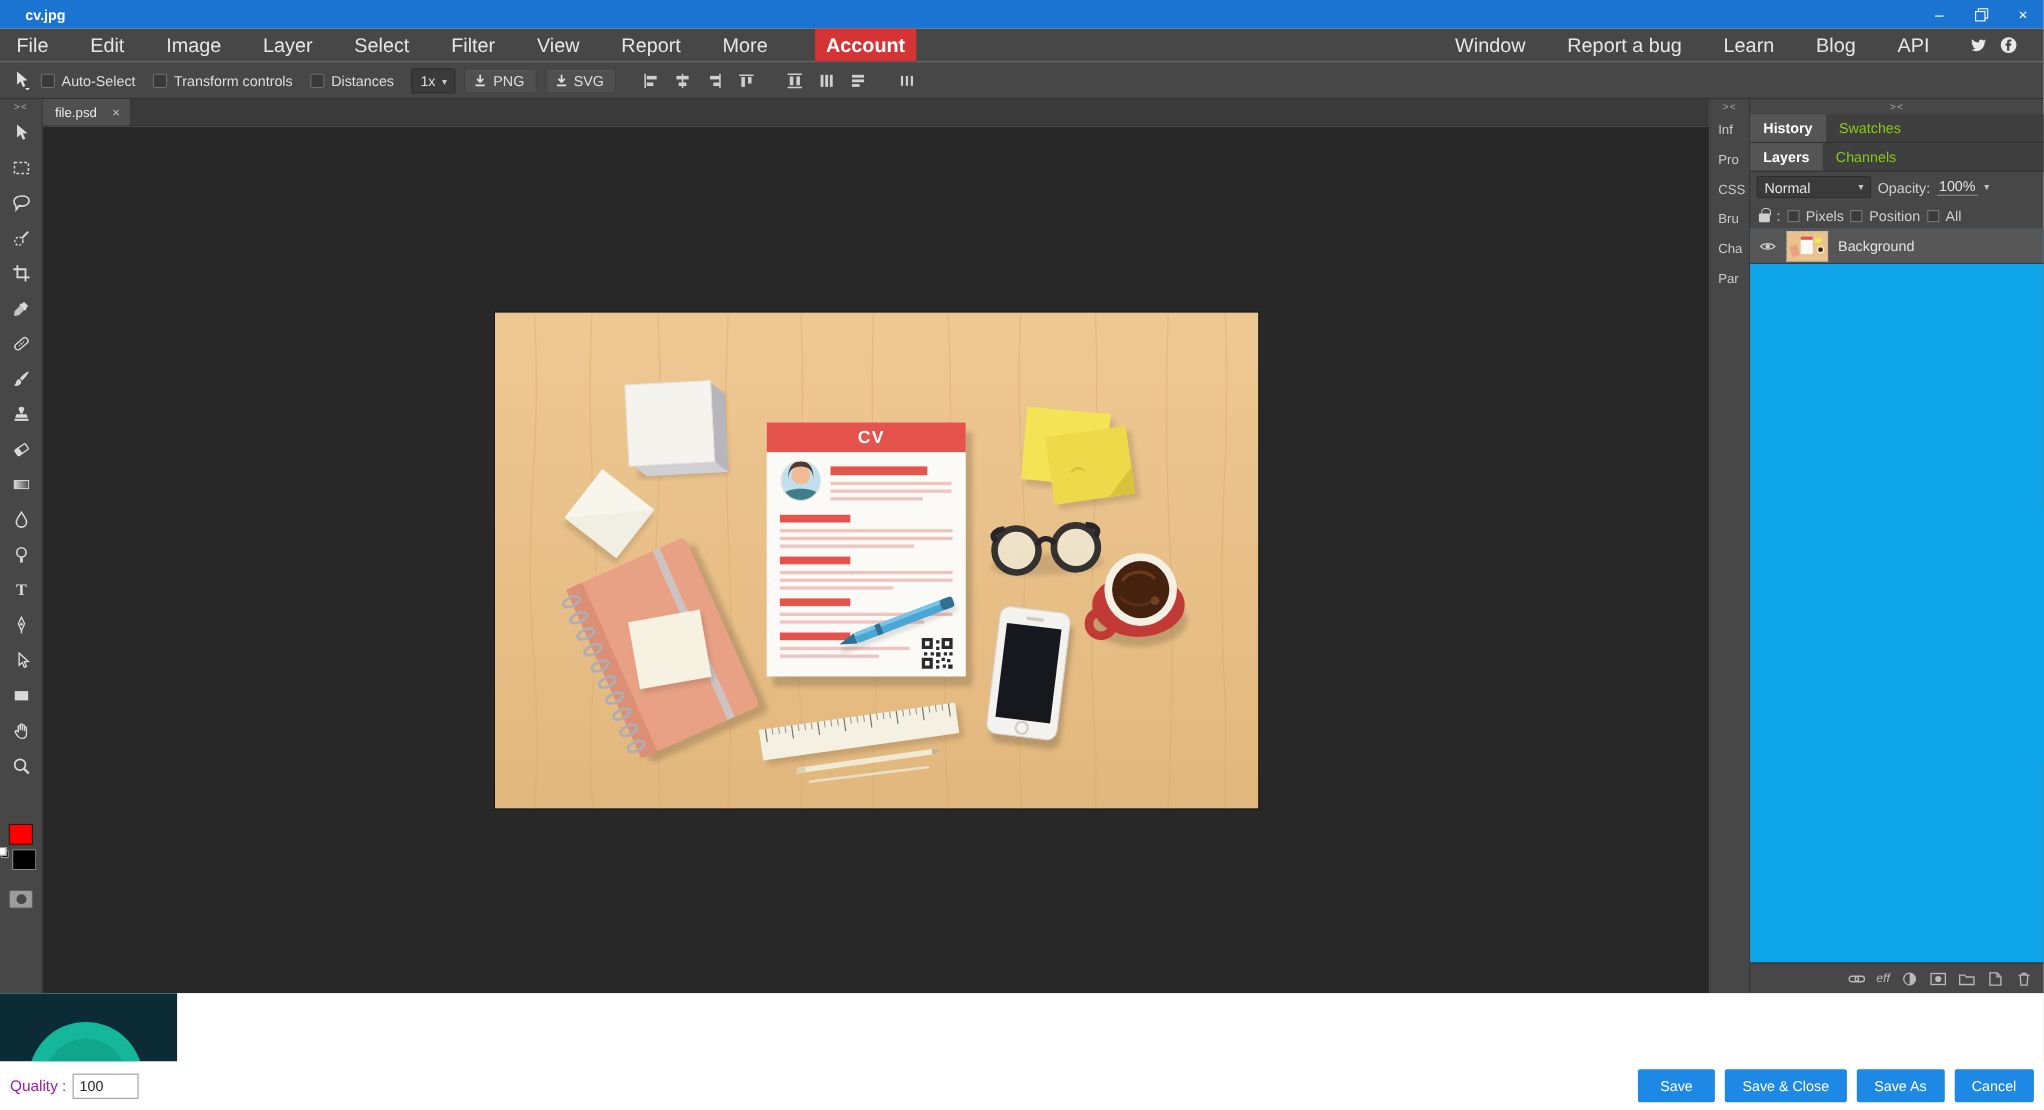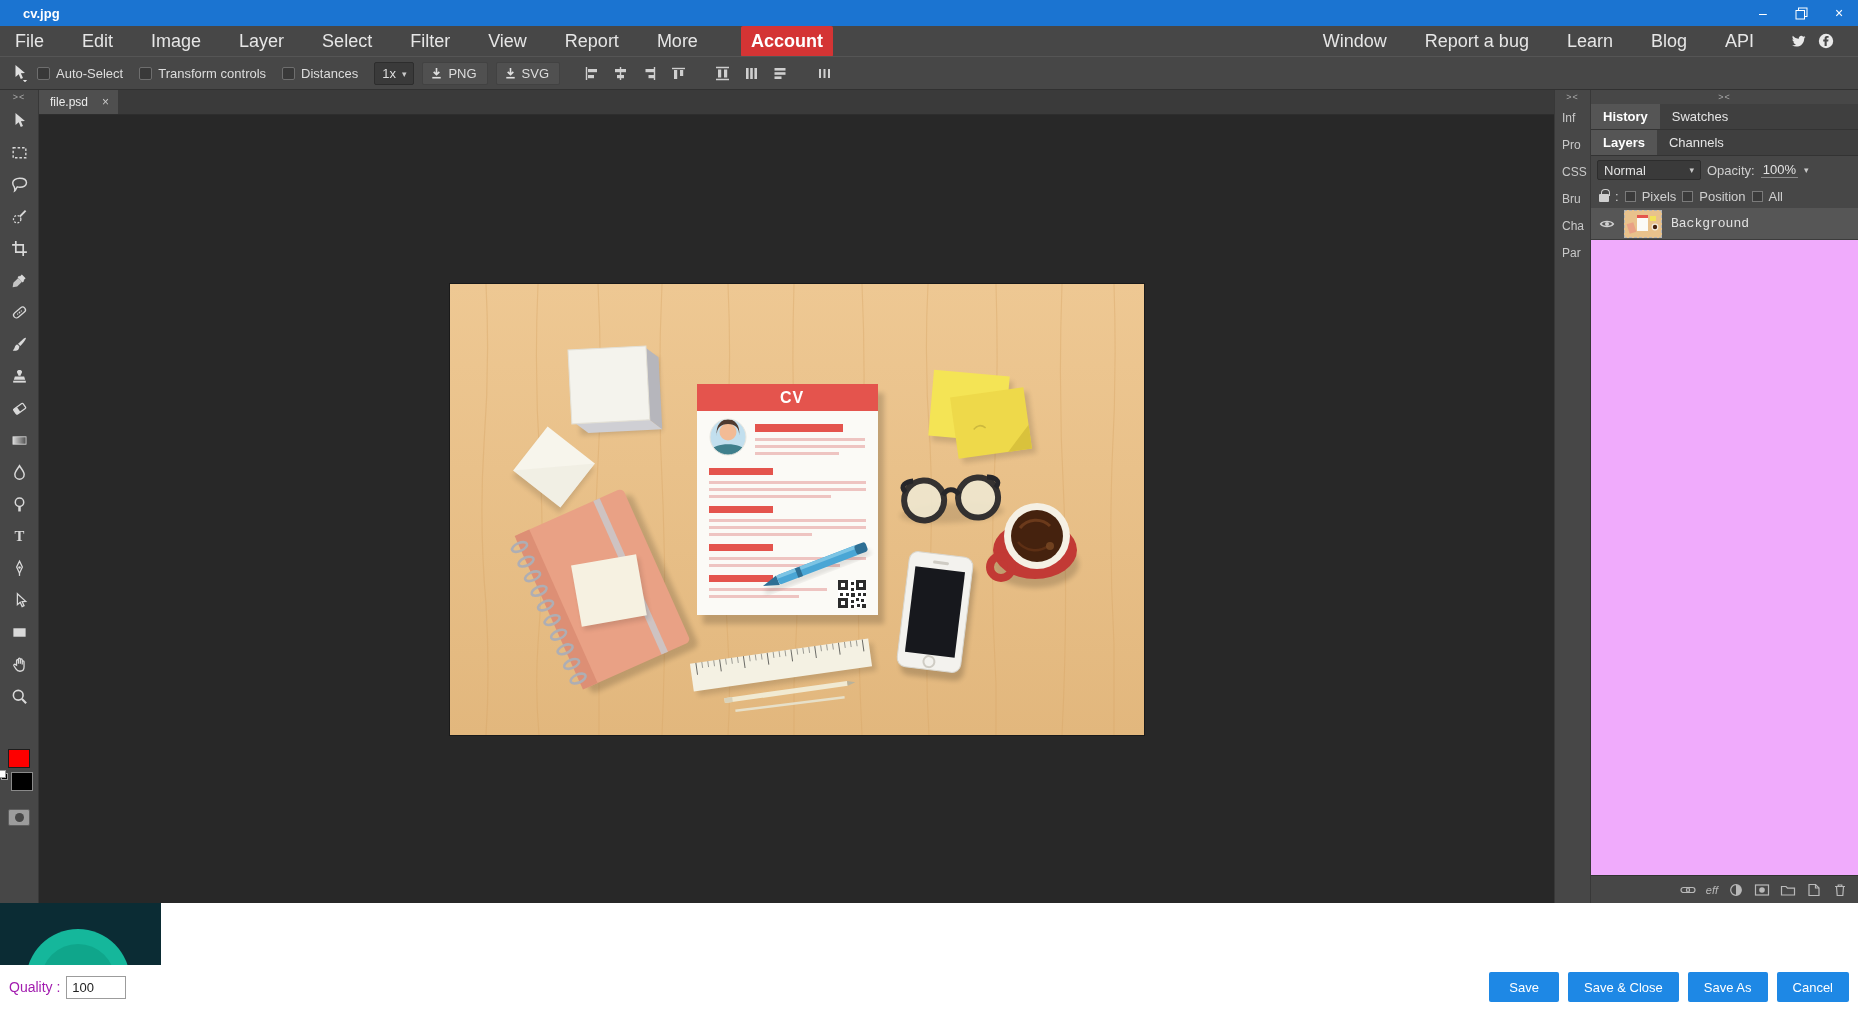--- a/index.html
+++ b/index.html
@@ -54,33 +54,33 @@
   .tab{display:flex;align-items:center;gap:14px;background:#4f4f4f;color:#ececec;font-size:12px;padding:0 9px 0 11px;}
   .tab-close{color:#c9c9c9;font-size:12px;}
   .canvas-area{flex:1;background:#282828;display:flex;align-items:center;justify-content:center;}
   .doc{width:694px;height:451px;display:block;box-shadow:0 0 0 1px rgba(0,0,0,.35);}
 
   .collapsed-strip{width:36px;background:#474747;border-left:1px solid #383838;display:flex;flex-direction:column;color:#c9c9c9;font-size:12px;flex:0 0 auto;}
   .cp-item{height:27px;display:flex;align-items:center;padding-left:7px;}
 
   .right-panel{width:268px;background:#474747;border-left:1px solid #383838;display:flex;flex-direction:column;color:#e2e2e2;font-size:13px;flex:0 0 auto;}
   .panel-tabs{display:flex;height:26px;background:#3f3f3f;border-bottom:1px solid #333;flex:0 0 auto;}
-  .panel-tab{padding:0 12px;display:flex;align-items:center;color:#e5e5e5;}
+  .panel-tab{padding:0 12px;display:flex;align-items:center;color:#84cc16;}
   .panel-tab.active{background:#555;color:#fff;font-weight:700;}
   .history-content{height:162px;border-bottom:1px solid #333;flex:0 0 auto;}
   .history-item{padding:7px 14px;}
   .layers-controls{display:flex;align-items:center;gap:6px;padding:0 6px;height:28px;flex:0 0 auto;}
   .blend-select{width:104px;display:flex;align-items:center;justify-content:space-between;background:#3a3a3a;border:1px solid #2d2d2d;border-radius:2px;padding:2px 6px;height:20px;}
   .op-label{color:#cfcfcf;}
   .op-val{border-bottom:1px solid #8a8a8a;padding:0 2px;}
   .lock-row{display:flex;align-items:center;gap:6px;padding:0 8px;height:24px;flex:0 0 auto;color:#cfcfcf;}
   .lock-icon{position:relative;width:10px;height:8px;background:#cfcfcf;border-radius:1px;margin-top:4px;}
   .lock-icon::before{content:"";position:absolute;left:1.5px;top:-5px;width:7px;height:6px;border:1.5px solid #cfcfcf;border-bottom:none;border-radius:4px 4px 0 0;}
   .cb-sm{width:11px;height:11px;background:#3a3a3a;border:1px solid #7a7a7a;flex:0 0 auto;}
-  .layers-list{flex:1;background:#f0abfc;font-family:Liberation Mono, monospace;}
+  .layers-list{flex:1;background:#0ea5e9;}
   .layer-row{display:flex;align-items:center;gap:9px;height:32px;background:#565656;border-bottom:1px solid #3c3c3c;padding:0 8px;}
   .eye-btn svg{display:block;}
   .thumb{width:38px;height:28px;outline:1px dashed #b5b5b5;outline-offset:-1px;display:block;}
   .layers-footer{height:28px;border-top:1px solid #333;display:flex;align-items:center;justify-content:flex-end;gap:10px;padding:0 10px;color:#b9b9b9;flex:0 0 auto;}
   .layers-footer svg{display:block;}
   .eff-label{font-size:11px;font-style:italic;color:#b9b9b9;text-align:center;}
 
   
   .bottom-strip{height:106px;background:#fff;position:relative;flex:0 0 auto;}
   .logo-block{position:absolute;left:0;top:0;width:161px;height:62px;background:#0b2c34;overflow:hidden;}

